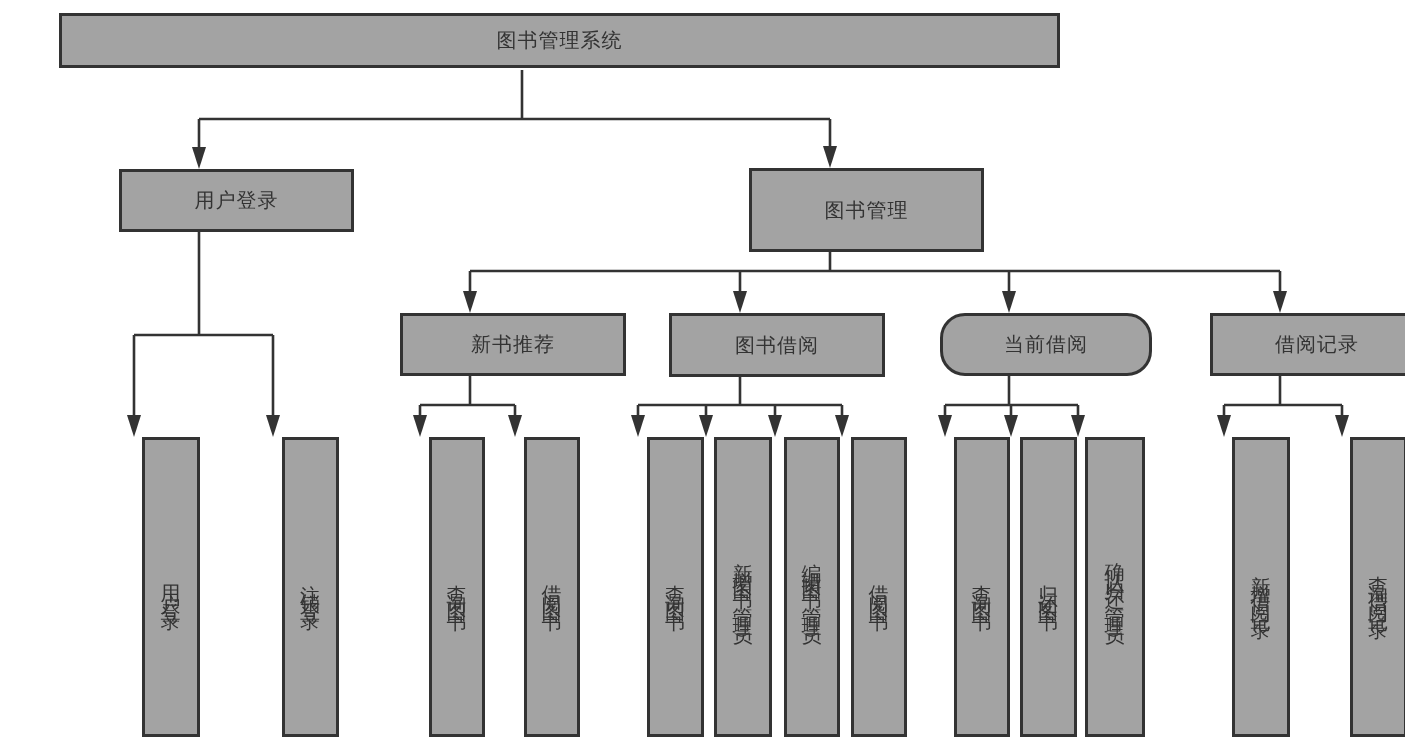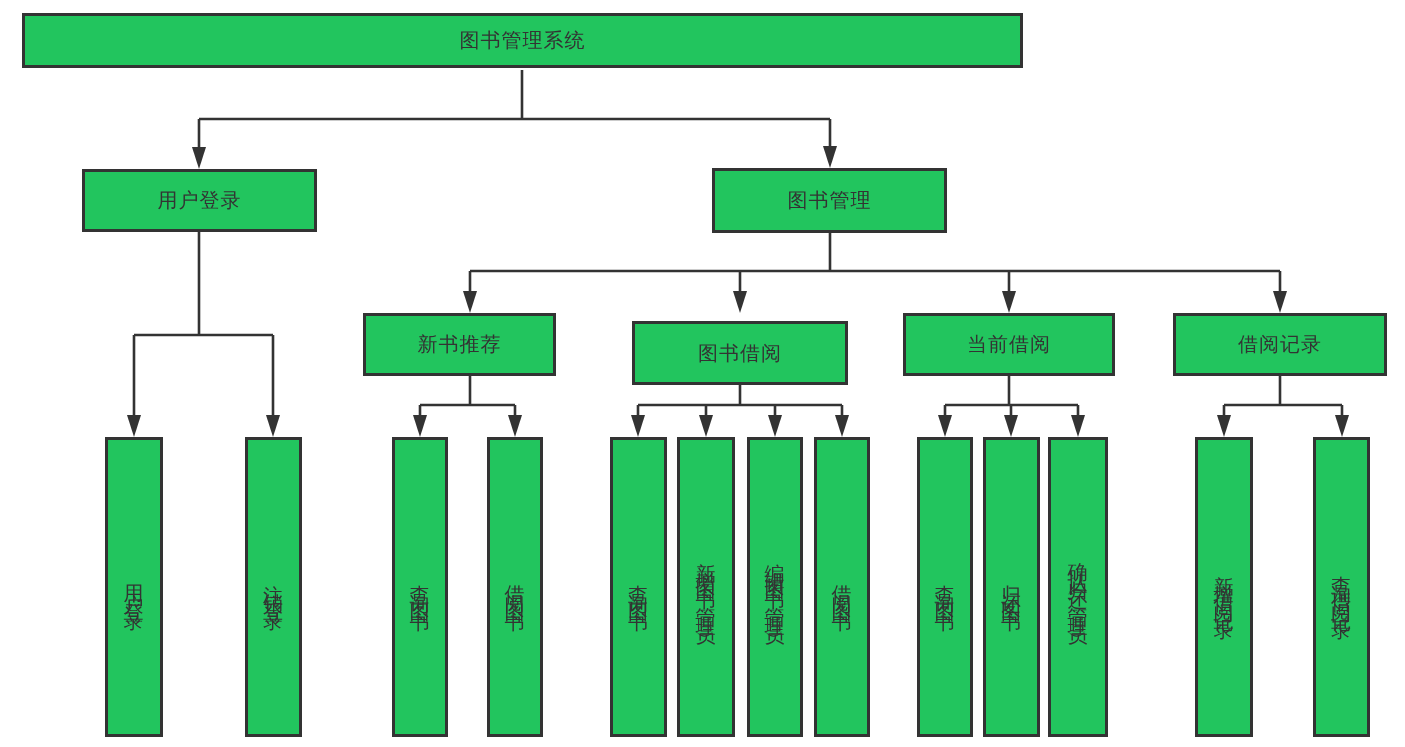--- a/index.html
+++ b/index.html
@@ -14,28 +14,29 @@
   #connectors {
     position: absolute;
     left: 0; top: 0;
     width: 1405px; height: 747px;
     z-index: 1;
   }
   .node {
     position: absolute;
     box-sizing: border-box;
     border: 3px solid #333333;
-    background: #22c55e;
+    background: #a3a3a3;
     color: #333333;
     display: flex;
     align-items: center;
     justify-content: center;
     font-size: 20px;
     z-index: 2;
     letter-spacing: 1px;
+    margin-left: 37px;
   }
   .leaf .vtext {
     writing-mode: vertical-rl;
     text-orientation: mixed;
     letter-spacing: 9px;
     line-height: 1;
     white-space: nowrap;
   }
   #watermark {
     position: absolute;
@@ -90,31 +91,31 @@
     <polygon class="arrow" points="1335,415 1349,415 1342,437"></polygon>
   </svg>
 
   <div class="node" style="left:22px; top:13px; width:1001px; height:55px;">
     <span>图书管理系统</span>
   </div>
 
   <div class="node" style="left:82px; top:169px; width:235px; height:63px;">
     <span>用户登录</span>
   </div>
-  <div class="node" style="left:712px; top:168px; width:235px; height:65px;">
+  <div class="node" style="left:712px; top:168px; width:235px; height:84px;">
     <span>图书管理</span>
   </div>
 
-  <div class="node" style="left:363px; top:313px; width:193px; height:63px;">
+  <div class="node" style="left:363px; top:313px; width:226px; height:63px;">
     <span>新书推荐</span>
   </div>
-  <div class="node" style="left:632px; top:321px; width:216px; height:64px;">
+  <div class="node" style="left:632px; top:313px; width:216px; height:64px;">
     <span>图书借阅</span>
   </div>
-  <div class="node" style="left:903px; top:313px; width:212px; height:63px;">
+  <div class="node" style="left:903px; top:313px; width:212px; height:63px;border-radius:25px;">
     <span>当前借阅</span>
   </div>
   <div class="node" style="left:1173px; top:313px; width:214px; height:63px;font-family:Liberation Mono, monospace;">
     <span>借阅记录</span>
   </div>
 
   <div class="node leaf" style="left:105px; top:437px; width:58px; height:300px;">
     <span class="vtext">用户登录</span>
   </div>
   <div class="node leaf" style="left:245px; top:437px; width:57px; height:300px;">

